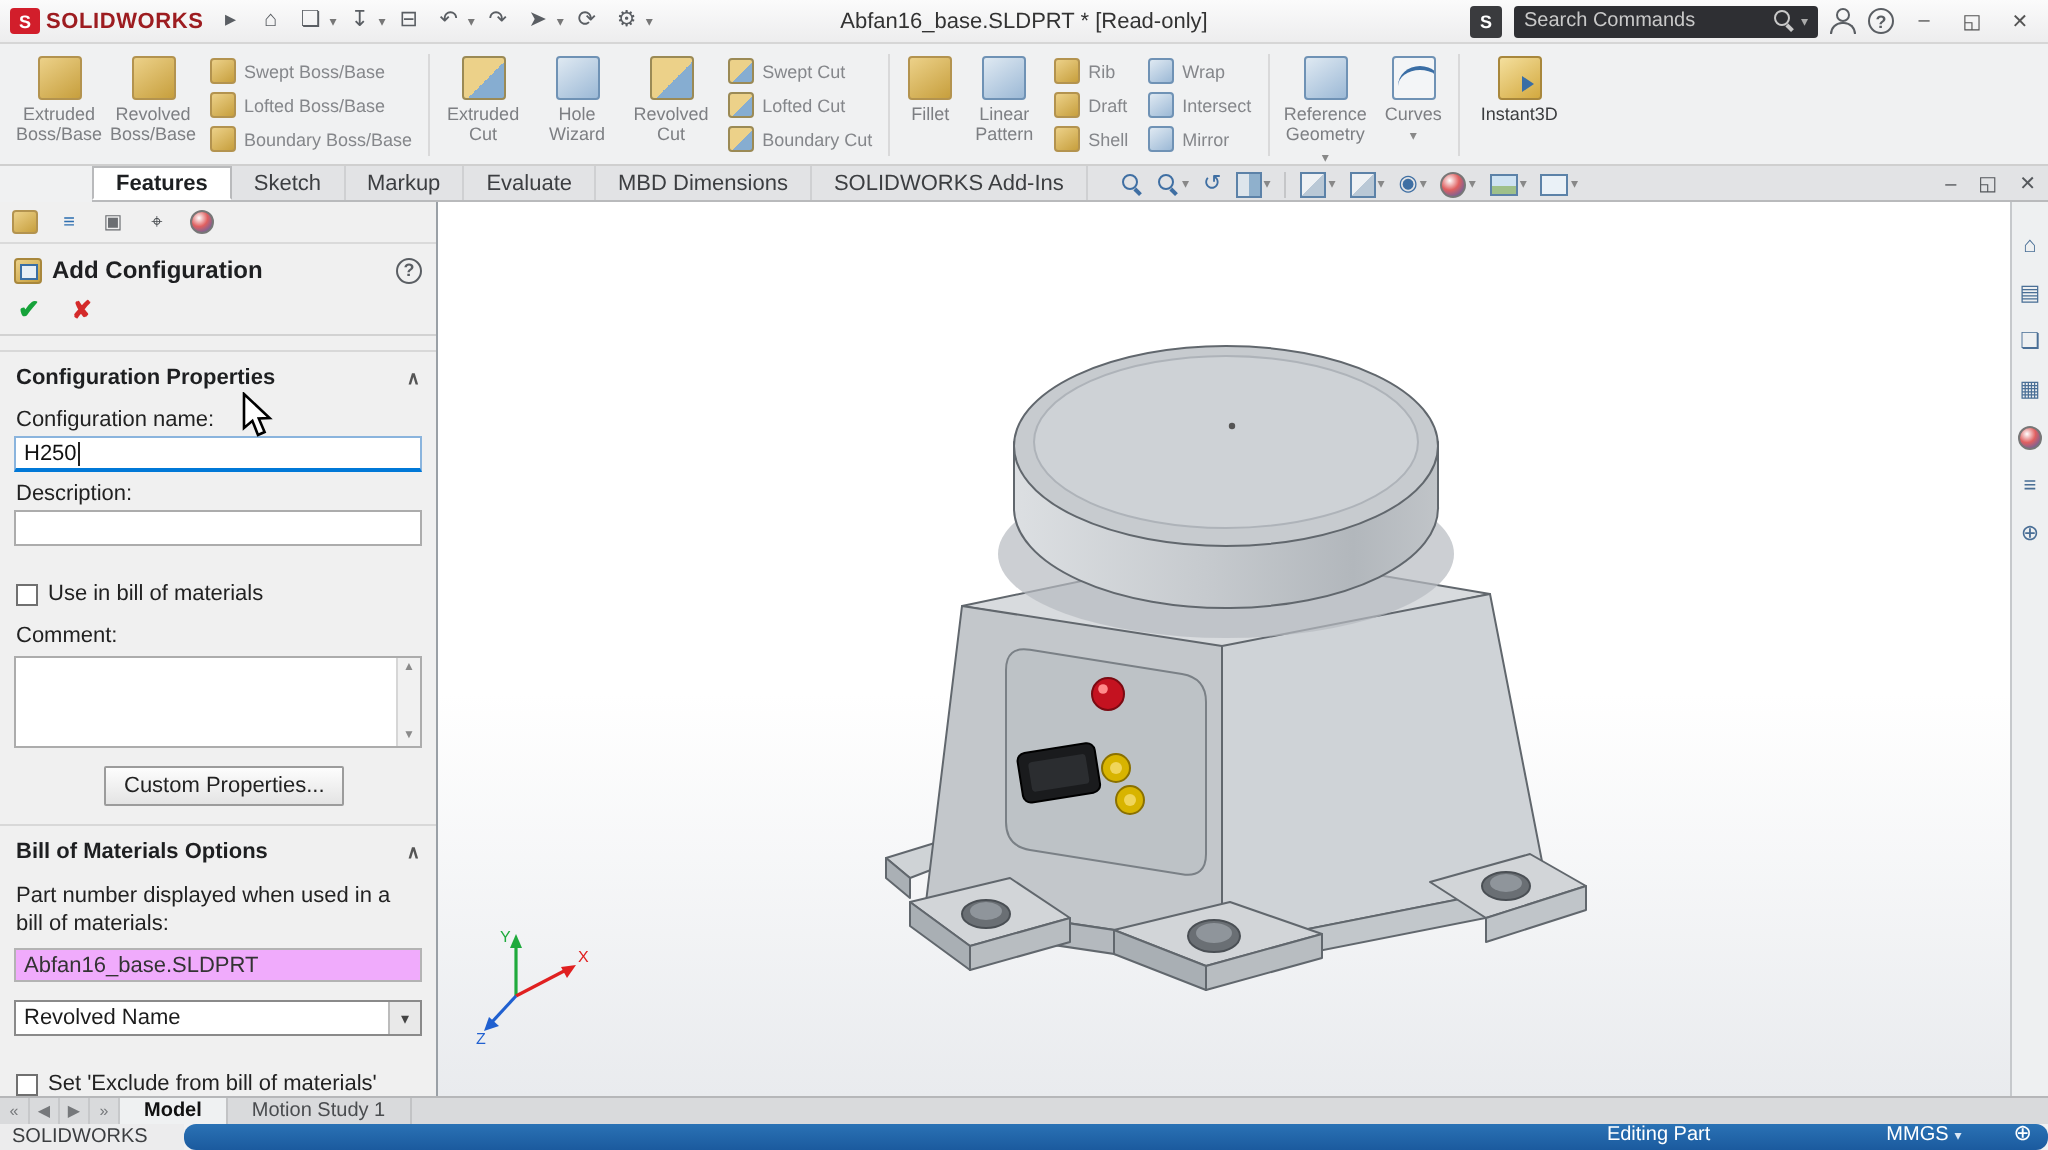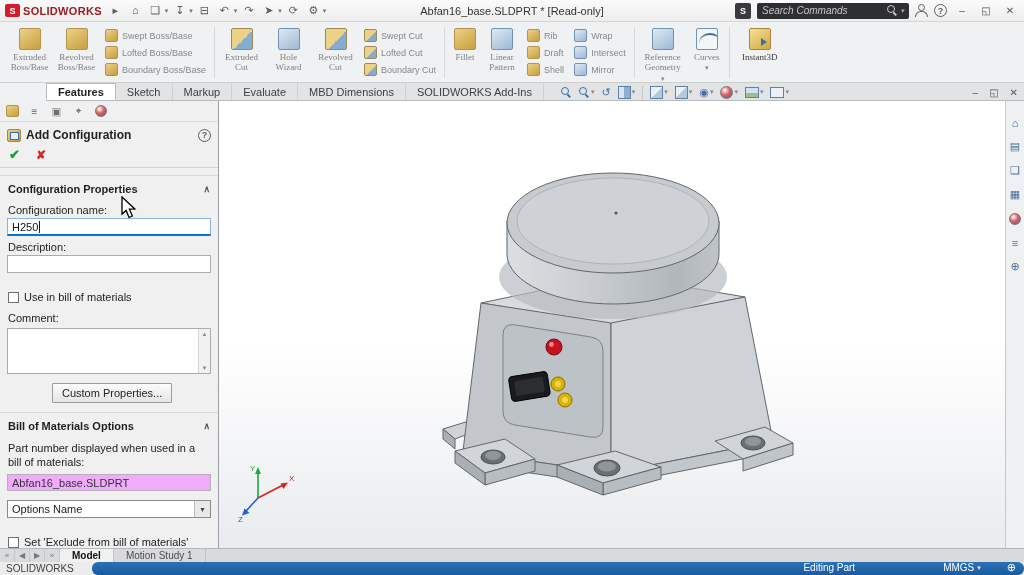--- a/index.html
+++ b/index.html
@@ -15,39 +15,39 @@
   .logo-text{font-weight:bold;font-size:11px;color:#9d1c20;letter-spacing:.3px;margin-right:2px;}
   .tico{min-width:17px;height:17px;display:inline-flex;align-items:center;justify-content:center;
         color:#5a5e63;font-size:11px;line-height:1;}
   .tdd{font-size:7px;color:#777;margin-left:-2px;}
   .tb-title{position:absolute;left:50%;transform:translateX(-50%);top:0;height:34px;line-height:22px;
             font-size:11px;color:#333;white-space:nowrap;}
   .tb-right{margin-left:auto;display:flex;align-items:center;gap:6px;}
   .search-app{width:16px;height:16px;background:#3a3b3e;border-radius:2px;color:#fff;font-size:9px;
               font-weight:bold;display:grid;place-items:center;}
   .searchbox{width:152px;height:16px;background:#2e2f33;border-radius:2px;color:#c9c9c9;display:flex;
-             align-items:center;padding:0 5px;gap:4px;font-size:10px;font-style:italic;}
+             align-items:center;padding:0 5px;gap:4px;font-size:10px;}
   .searchbox .ph{flex:1;white-space:nowrap;overflow:hidden;}
   .mag{position:relative;width:11px;height:11px;display:inline-block;color:#c9c9c9;}
   .mag::before{content:"";position:absolute;width:6px;height:6px;border:1.5px solid currentColor;border-radius:50%;left:0;top:0;}
   .mag::after{content:"";position:absolute;width:4px;height:1.5px;background:currentColor;transform:rotate(45deg);left:6px;top:8px;}
   .mag.blue{color:#3f6fa3;}
   .user-ico{position:relative;width:13px;height:13px;display:inline-block;}
   .user-ico::before{content:"";position:absolute;width:5px;height:5px;border:1.3px solid #5a5e63;border-radius:50%;left:3px;top:0;}
   .user-ico::after{content:"";position:absolute;width:11px;height:5px;border:1.3px solid #5a5e63;border-bottom:none;
                    border-radius:6px 6px 0 0;left:0;top:7px;}
   .help-ico{width:13px;height:13px;border:1.2px solid #5a5e63;border-radius:50%;color:#5a5e63;font-size:9px;
             font-weight:bold;display:grid;place-items:center;}
   .winbtn{width:18px;height:18px;display:grid;place-items:center;color:#555;font-size:10px;}
 
   
   .ribbon{position:absolute;top:22px;left:0;right:0;height:61px;background:#f0f1f2;border-bottom:1px solid #cfcfcf;
           display:flex;align-items:stretch;padding:2px 4px 1px 6px;}
   .rlarge{display:flex;flex-direction:column;align-items:center;justify-content:flex-start;gap:2px;
-          width:47px;padding-top:4px;background:transparent;border:none;font-size:9px;color:#7d7f83;cursor:default;font-family:Liberation Serif, serif;}
+          width:47px;padding-top:4px;background:transparent;border:none;font-size:9px;color:#7d7f83;cursor:default;}
   .rlbl{text-align:center;line-height:1.15;}
   .rstack{display:flex;flex-direction:column;justify-content:space-evenly;padding:1px 5px;}
   .rsmall{display:flex;align-items:center;gap:4px;font-size:9px;color:#85878b;white-space:nowrap;}
   .rsep{width:1px;background:#d9d9da;margin:3px 3px;}
   .fi{width:22px;height:22px;border-radius:2px;flex:none;}
   .fis{width:13px;height:13px;border-radius:2px;flex:none;}
   .fi-gold{background:linear-gradient(145deg,#ecd189,#c79f3d);border:1px solid #b3934f;}
   .fi-cut{background:linear-gradient(135deg,#ecd189 55%,#86add1 55%);border:1px solid #9b8a55;}
   .fi-blue{background:linear-gradient(145deg,#dfe9f2,#9cb9d6);border:1px solid #6f92b5;}
   .fi-curve{background:#f3f5f7;border:1px solid #6f92b5;position:relative;overflow:hidden;}
@@ -384,21 +384,21 @@
     </div>
     <button class="btn">Custom Properties...</button>
 
     <div class="sect">
       <span>Bill of Materials Options</span>
       <span class="sectchev">∧</span>
     </div>
     <div class="caption">Part number displayed when used in a bill of materials:</div>
     <div class="rofield">Abfan16_base.SLDPRT</div>
     <div class="ddfield">
-      <span>Options Name</span>
+      <span>Revolved Name</span>
       <span class="ddbtn">▾</span>
     </div>
     <div class="checkrow">
       <span class="cbox"></span>
       <span>Set 'Exclude from bill of materials' when inserted into assembly</span>
     </div>
 
     
   </div>
 

